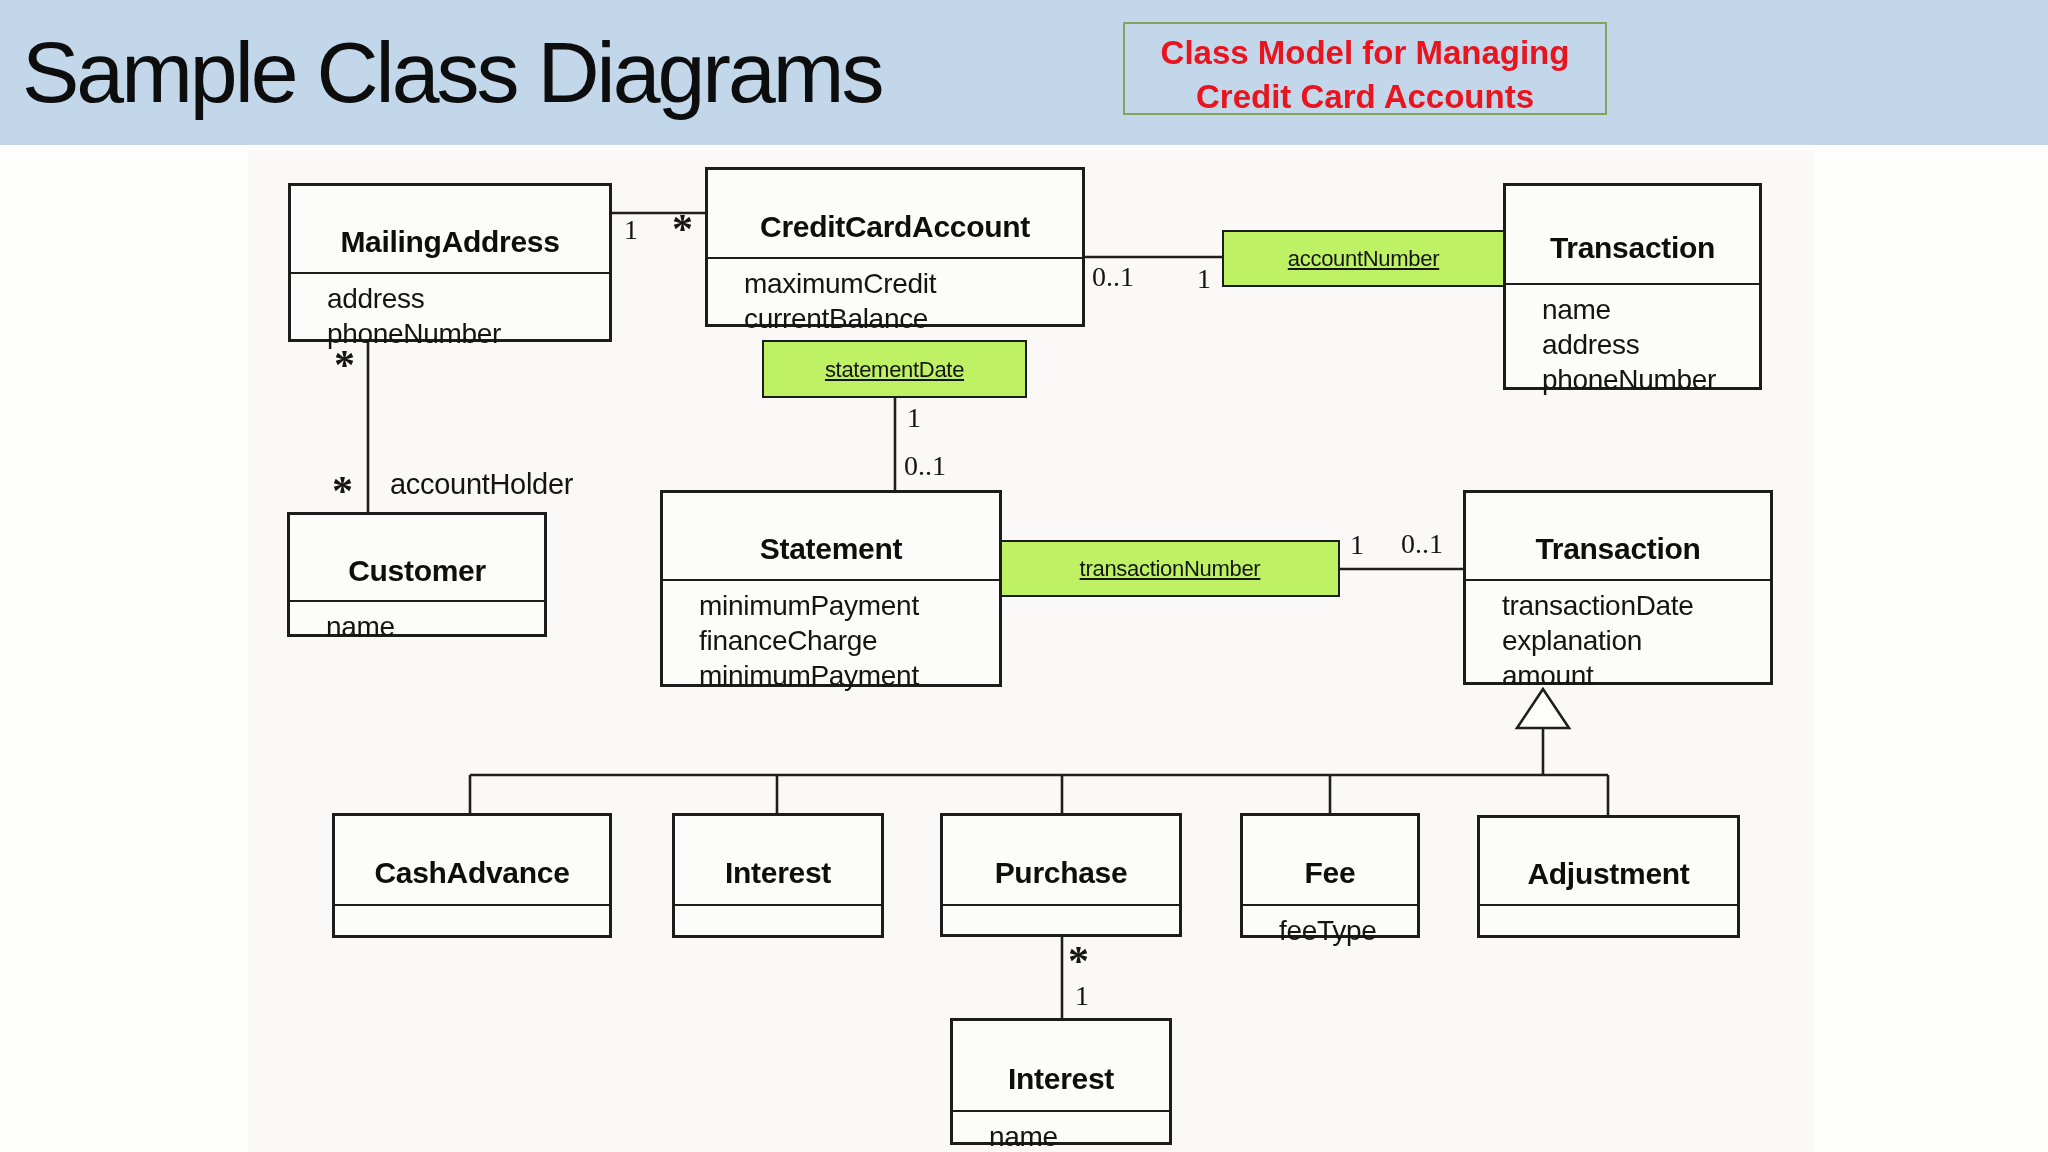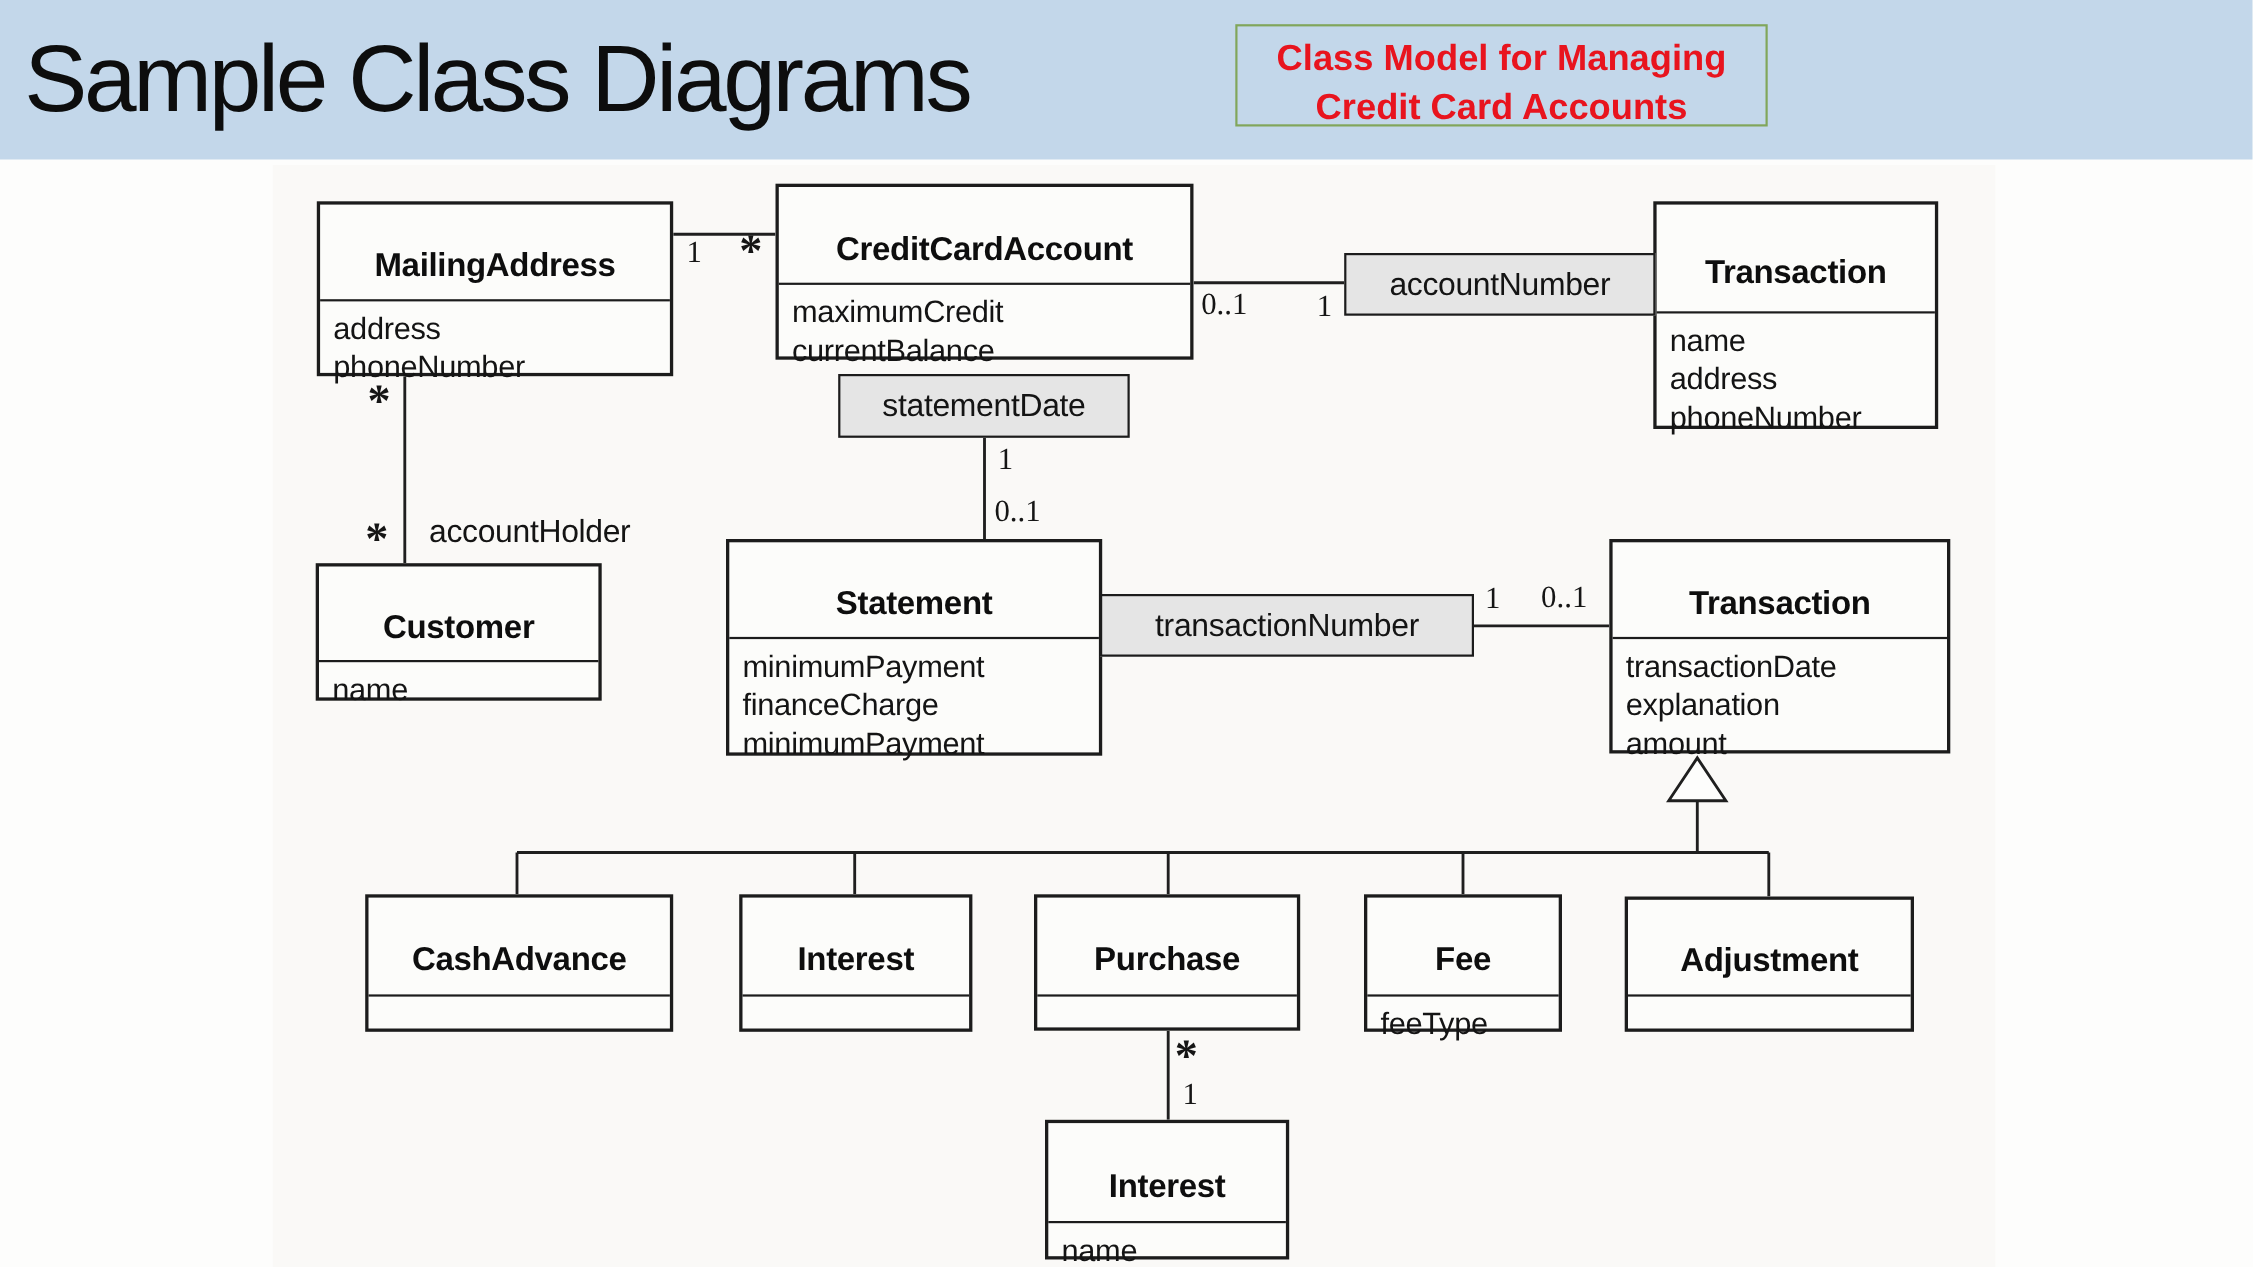--- a/index.html
+++ b/index.html
@@ -14,23 +14,23 @@
   #scanbg{position:absolute;left:248px;top:150px;width:1566px;height:1002px;background:#faf9f7;}
 
   
   #wires{position:absolute;left:0;top:0;width:2048px;height:1152px;pointer-events:none;}
   #wires line, #wires polygon{stroke:#1f1f1f;stroke-width:2.6px;}
   #wires polygon{fill:#fdfdfc;}
 
   
   .cbox{position:absolute;box-sizing:border-box;border:3px solid #1c1c1c;background:#fcfcfa;}
   .ctitle{box-sizing:border-box;border-bottom:2.6px solid #1c1c1c;text-align:center;font-weight:bold;font-size:30px;color:#0e0e0e;letter-spacing:-0.3px;white-space:nowrap;margin-top:26px;}
-  .cattrs{padding:7px 6px 0 12px;}
+  .cattrs{padding:7px 6px 0 36px;}
   .attr{font-size:28px;line-height:35px;color:#141414;letter-spacing:-0.3px;white-space:nowrap;}
-  .lblbox{position:absolute;box-sizing:border-box;border:2.6px solid #1c1c1c;background:#e5e5e5;text-align:center;font-size:29px;color:#141414;letter-spacing:-0.3px;}
+  .lblbox{position:absolute;box-sizing:border-box;border:2.6px solid #1c1c1c;background:#bef264;text-align:center;font-size:22px;color:#141414;letter-spacing:-0.3px;text-decoration:underline;}
 
   
   .mult{position:absolute;font-family:"Liberation Serif",serif;font-size:28px;color:#151515;white-space:nowrap;}
   .ast{position:absolute;font-family:"Liberation Serif",serif;font-weight:bold;font-size:42px;line-height:42px;color:#151515;}
   .role{position:absolute;font-size:29px;color:#141414;letter-spacing:-0.3px;white-space:nowrap;}
 </style>
 </head>
 <body>
 
 <div id="page">

